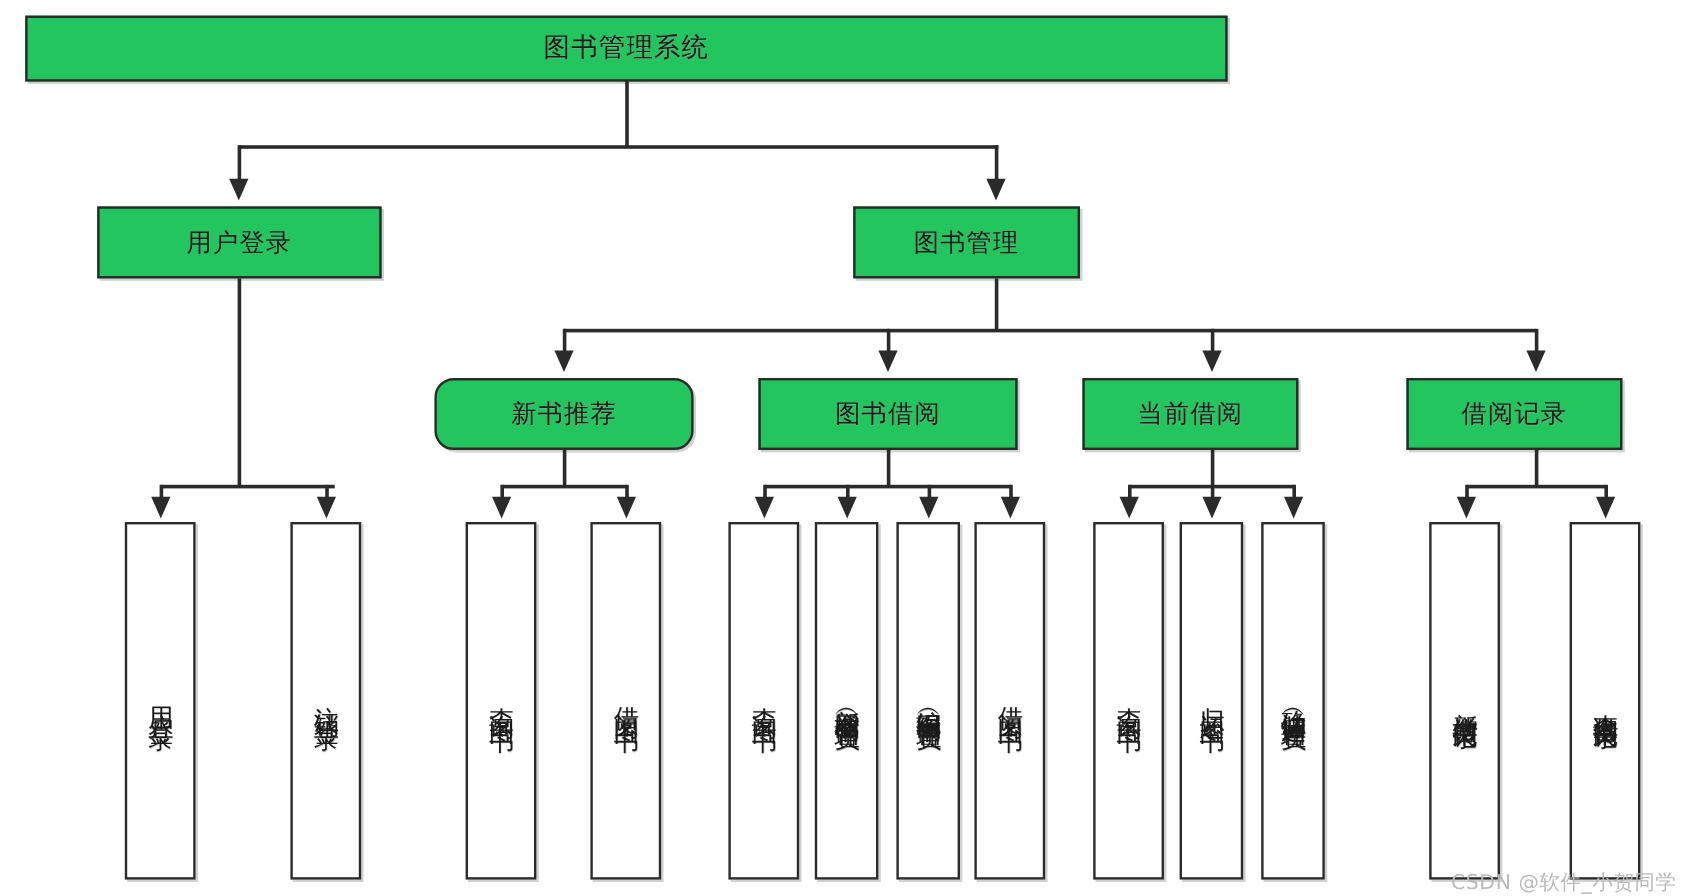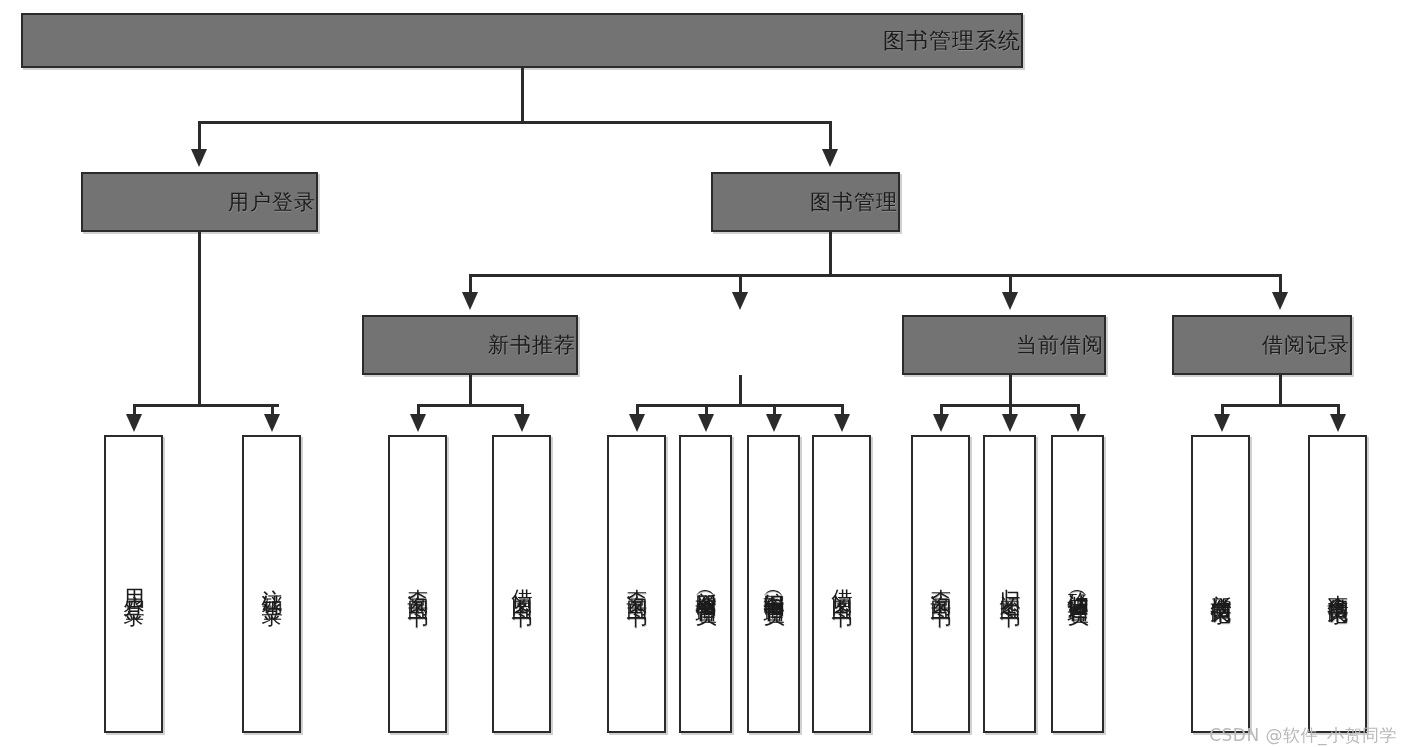--- a/index.html
+++ b/index.html
@@ -9,26 +9,26 @@
     background:#ffffff;
     font-family:"DejaVu Sans","Liberation Sans",sans-serif;
     overflow:hidden;
     position:relative;
   }
   #diagram{position:absolute;left:0;top:0;width:1405px;height:747px;}
   
   .node{
     position:absolute;
     box-sizing:border-box;
-    background:#737373;
+    background:#22c55e;
     border:2.5px solid #2b2b2b;
     box-shadow:2px 2px 0 0 rgba(0,0,0,0.18);
     display:flex;
     align-items:center;
-    justify-content:flex-end;
+    justify-content:center;
     color:#1b1b1b;
   }
   .node .label{
     font-size:21px;
     letter-spacing:1px;
     line-height:1.15;
     white-space:nowrap;
     text-shadow:0.5px 0.5px 0 rgba(160,160,160,0.55);
   }
   
@@ -124,24 +124,27 @@
   <div class="ln h" style="left:470px;top:274px;width:810px;"></div>
   <div class="ln v" style="left:469px;top:274px;height:30px;"></div>
   <div class="arrow" style="left:462px;top:292px;"></div>
   <div class="ln v" style="left:739px;top:274px;height:30px;"></div>
   <div class="arrow" style="left:732px;top:292px;"></div>
   <div class="ln v" style="left:1009px;top:274px;height:30px;"></div>
   <div class="arrow" style="left:1002px;top:292px;"></div>
   <div class="ln v" style="left:1279px;top:274px;height:30px;"></div>
   <div class="arrow" style="left:1272px;top:292px;"></div>
 
-  <div class="node lvl3" style="left:362px;width:216px;">
+  <div class="node lvl3" style="left:362px;width:216px;border-radius:16px;">
     <span class="label">新书推荐</span>
   </div>
-  <div class="node lvl3" style="left:902px;width:204px;">
+  <div class="node lvl3" style="left:632px;width:216px;">
+    <span class="label">图书借阅</span>
+  </div>
+  <div class="node lvl3" style="left:902px;width:180px;">
     <span class="label">当前借阅</span>
   </div>
   <div class="node lvl3" style="left:1172px;width:180px;">
     <span class="label">借阅记录</span>
   </div>
 
   <div class="ln v" style="left:469px;top:375px;height:31px;"></div>
   <div class="ln h" style="left:418px;top:404px;width:104px;"></div>
   <div class="ln v" style="left:417px;top:404px;height:12px;"></div>
   <div class="arrow" style="left:410px;top:414px;"></div>

